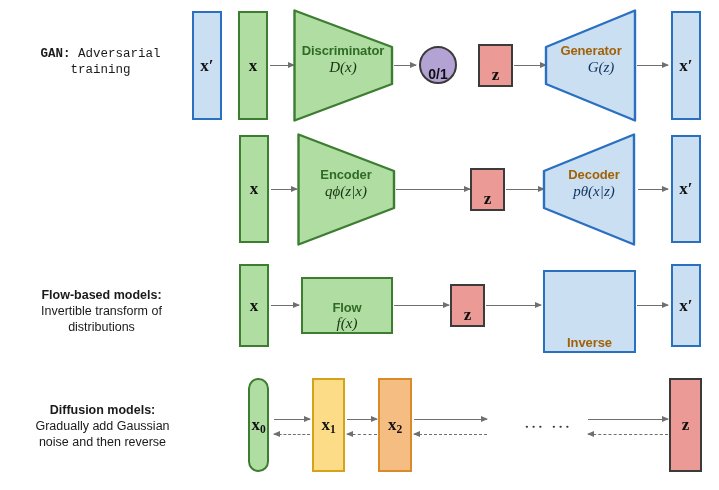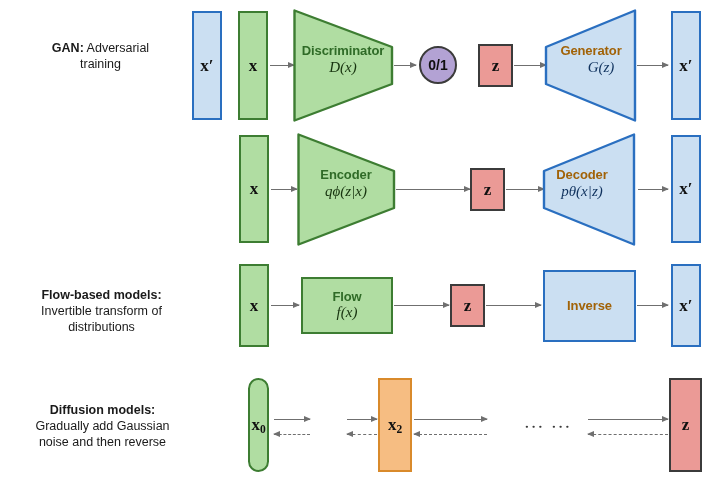--- a/index.html
+++ b/index.html
@@ -4,21 +4,21 @@
 <style>
   html,body{margin:0;padding:0;background:#ffffff;}
   body{width:719px;height:490px;font-family:"Liberation Sans",sans-serif;overflow:hidden;}
   #stage{position:relative;width:719px;height:490px;background:#fff;}
 
   .row-label{position:absolute;text-align:center;color:#1a1a1a;font-size:12.5px;line-height:16px;}
   .row-label .hd{font-weight:bold;}
 
   .shape{position:absolute;box-sizing:border-box;}
   .bar{border-width:2px;border-style:solid;display:flex;align-items:center;justify-content:center;}
-  .box{border-width:2px;border-style:solid;display:flex;align-items:center;justify-content:center;}
+  .box{border-width:2px;border-style:solid;display:flex;align-items:flex-end;justify-content:center;}
 
   .green{background:#b0dda2;border-color:#3d7d32;}
   .blue{background:#cbdff2;border-color:#2a6fc0;}
   .red{background:#eb9a96;border-color:#3b3b3b;}
   .yellow{background:#fcdc87;border-color:#d4a418;}
   .orange{background:#f6bd82;border-color:#d98a2b;}
   .purple{background:#b3a2d4;border-color:#3b3b3b;border-radius:50%;}
 
   .lbl-math{font-family:"Liberation Serif",serif;font-weight:bold;font-size:17px;color:#111;}
   .sub{font-size:11.5px;vertical-align:-3px;font-weight:bold;font-family:"Liberation Serif",serif;}
@@ -42,21 +42,21 @@
 
   .dots{position:absolute;font-size:19px;letter-spacing:2px;color:#3a3a3a;font-family:"Liberation Serif",serif;}
 
   .circ-text{font-family:"Liberation Sans",sans-serif;font-weight:bold;font-size:14px;color:#101010;}
 </style>
 </head>
 <body>
 
 <div id="stage">
 
-  <div class="row-label" style="left:18px;top:40px;width:165px;">
+  <div class="row-label" style="left:18px;top:46px;width:165px;font-family:Liberation Mono, monospace;">
     <span class="hd">GAN:</span><span> Adversarial</span><br>
     <span>training</span>
   </div>
 
   <div class="shape bar blue" style="left:192px;top:11px;width:30px;height:109px;">
     <span class="lbl-math">x′</span>
   </div>
 
   <div class="shape bar green" style="left:238px;top:11px;width:30px;height:109px;">
     <span class="lbl-math">x</span>
@@ -125,21 +125,21 @@
     <span class="lbl-math">z</span>
   </div>
 
   <div class="arrow" style="left:506px;top:189px;width:38px;"></div>
 
   <div class="trap" style="left:542px;top:133px;">
     <svg width="95" height="113" viewBox="0 0 95 113">
       <polygon points="2,38 92,1.5 92,111.5 2,75" fill="#cbdff2" stroke="#2a6fc0" stroke-width="2.4" stroke-linejoin="round"></polygon>
     </svg>
   </div>
-  <div class="caption cap-blue" style="left:536px;top:168px;width:92px;">
+  <div class="caption cap-blue" style="left:548px;top:168px;width:92px;">
     <div class="name">Decoder</div>
     <div class="fml" style="font-style:italic;">pθ(x|z)</div>
   </div>
 
   <div class="arrow" style="left:638px;top:189px;width:30px;"></div>
 
   <div class="shape bar blue" style="left:671px;top:135px;width:30px;height:108px;">
     <span class="lbl-math">x′</span>
   </div>
 
@@ -163,21 +163,21 @@
   </div>
 
   <div class="arrow" style="left:394px;top:305px;width:55px;"></div>
 
   <div class="shape box red" style="left:450px;top:284px;width:35px;height:43px;">
     <span class="lbl-math">z</span>
   </div>
 
   <div class="arrow" style="left:486px;top:305px;width:55px;"></div>
 
-  <div class="shape box blue" style="left:543px;top:270px;width:93px;height:72px;">
+  <div class="shape box blue" style="left:543px;top:270px;width:93px;height:83px;">
     <div class="caption cap-blue" style="position:static;width:93px;">
       <div class="name">Inverse</div>
     </div>
   </div>
 
   <div class="arrow" style="left:637px;top:305px;width:31px;"></div>
 
   <div class="shape bar blue" style="left:671px;top:264px;width:30px;height:83px;">
     <span class="lbl-math">x′</span>
   </div>
@@ -188,20 +188,23 @@
     <span>noise and then reverse</span>
   </div>
 
   <div class="shape bar green" style="left:248px;top:378px;width:21px;height:94px;border-radius:12px;">
     <span class="lbl-math"><span>x</span><span class="sub">0</span></span>
   </div>
 
   <div class="arrow" style="left:274px;top:419px;width:36px;"></div>
   <div class="arrow left dash" style="left:274px;top:434px;width:36px;"></div>
 
+  <div class="shape bar yellow" style="left:312px;top:378px;width:33px;height:94px;">
+    <span class="lbl-math"><span>x</span><span class="sub">1</span></span>
+  </div>
 
   <div class="arrow" style="left:347px;top:419px;width:30px;"></div>
   <div class="arrow left dash" style="left:347px;top:434px;width:30px;"></div>
 
   <div class="shape bar orange" style="left:378px;top:378px;width:34px;height:94px;">
     <span class="lbl-math"><span>x</span><span class="sub">2</span></span>
   </div>
 
   <div class="arrow" style="left:414px;top:419px;width:73px;"></div>
   <div class="arrow left dash" style="left:414px;top:434px;width:73px;"></div>

